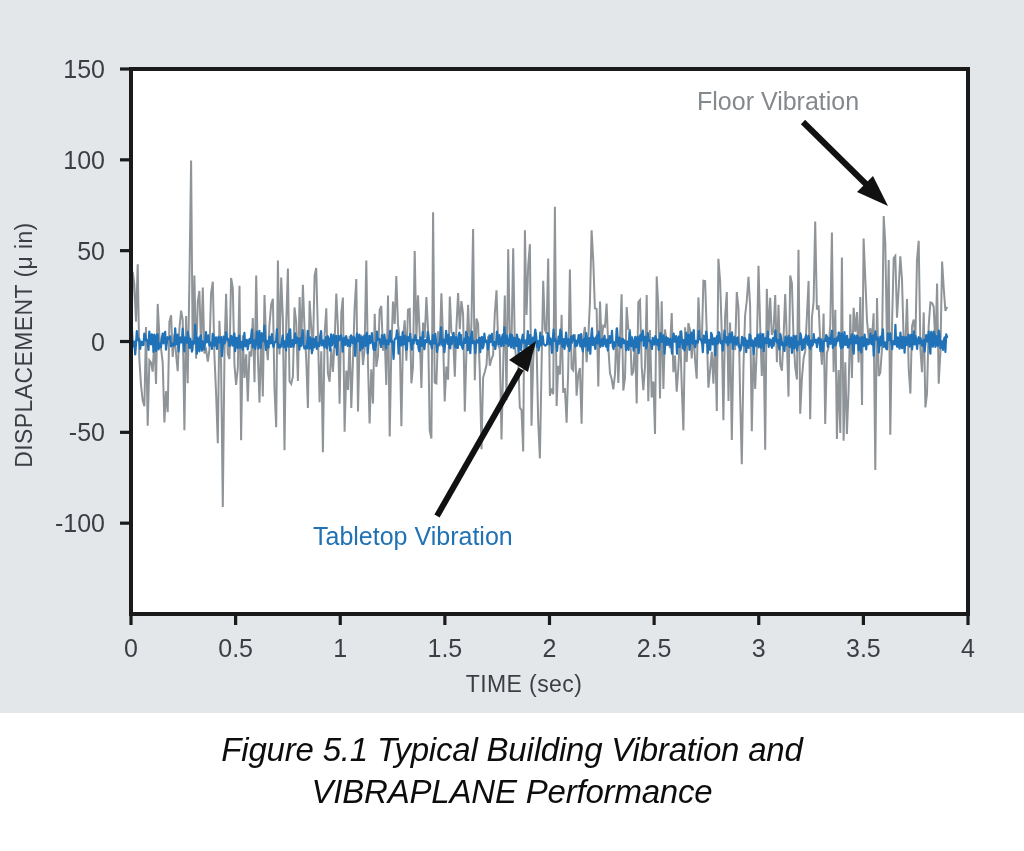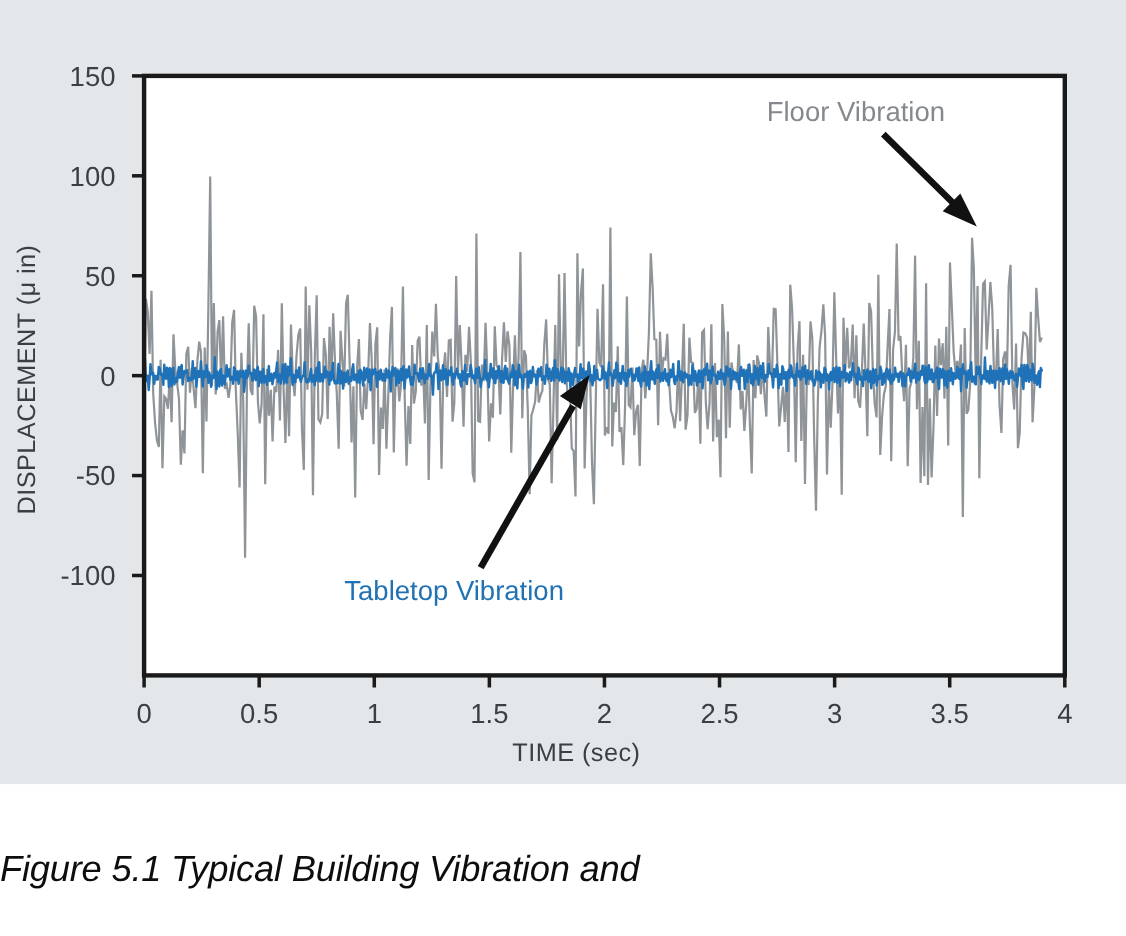--- a/index.html
+++ b/index.html
@@ -36,20 +36,21 @@
     display: block;
   }
   #caption-area {
     position: absolute;
     left: 0;
     top: 713px;
     width: 1024px;
     height: 138px;
     background: #ffffff;
     display: flex;
+    flex-direction: column;
     align-items: center;
     justify-content: flex-start;
     padding-top: 16px;
     box-sizing: border-box;
   }
   .caption-line {
     font-family: "Liberation Sans", sans-serif;
     font-style: italic;
     font-size: 33px;
     line-height: 1.28;
@@ -139,15 +140,16 @@
       <text class="axis-text anno-table" id="anno-table-text" x="313" y="545">Tabletop Vibration</text>
       <g id="anno-table-arrow">
         <line x1="437" y1="516" x2="521" y2="369" stroke="#111111" stroke-width="6"></line>
         <polygon points="536,341 509,360 528,372" fill="#111111"></polygon>
       </g>
     </svg>
   </div>
 
   <div id="caption-area">
     <div class="caption-line">Figure 5.1 Typical Building Vibration and</div>
+    <div class="caption-line">VIBRAPLANE Performance</div>
   </div>
 
 </div>
 
 </body></html>

